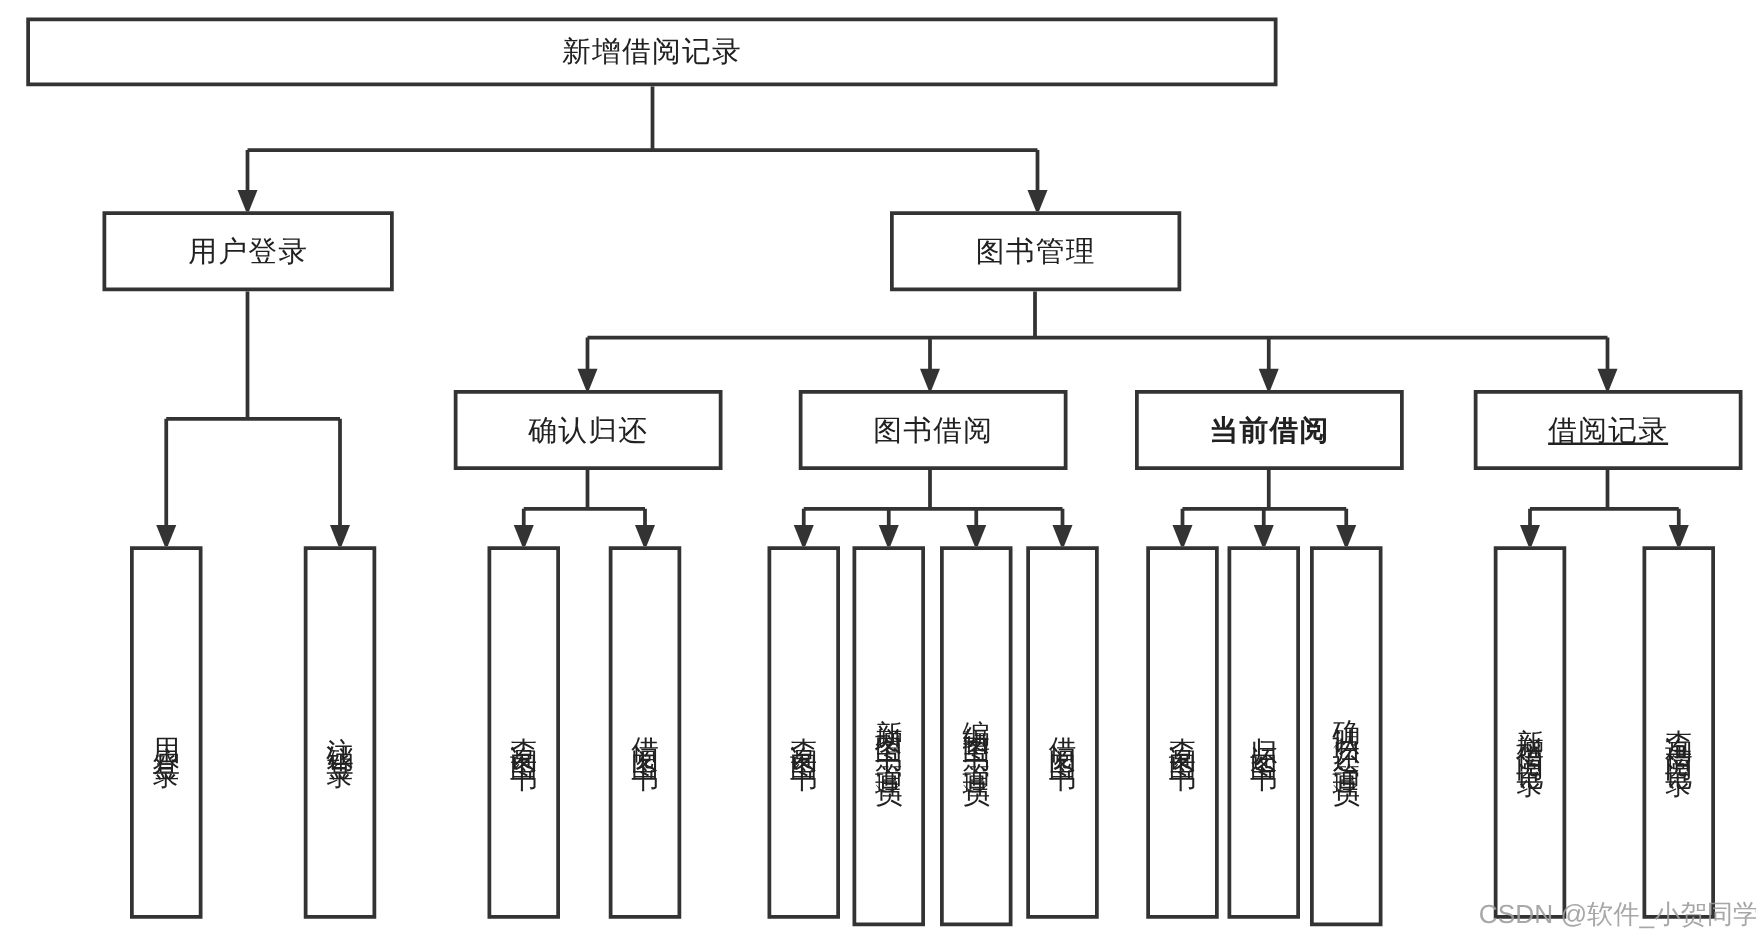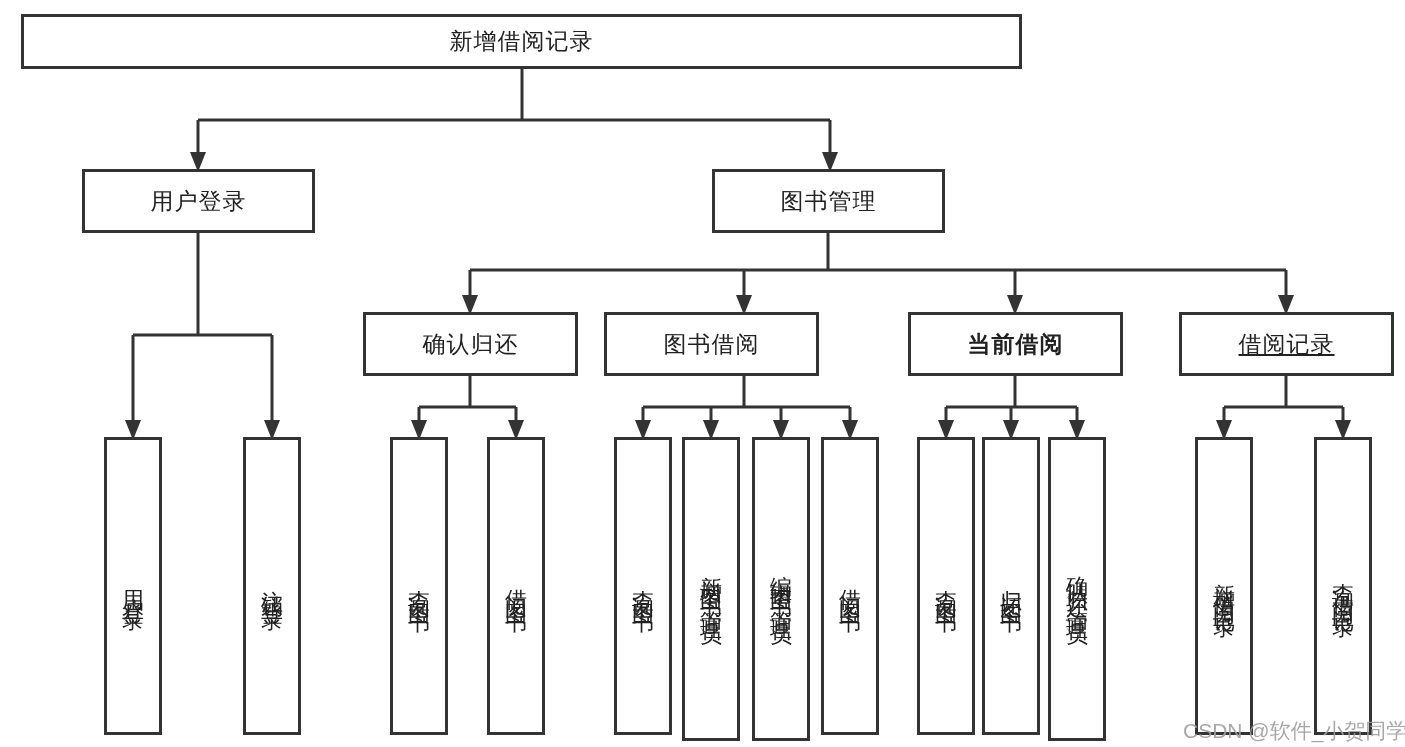--- a/index.html
+++ b/index.html
@@ -32,21 +32,21 @@
     color:var(--text);
     z-index:2;
   }
   .node.h-label{font-size:23px;letter-spacing:1px;white-space:nowrap;}
   .root{left:21px;top:14px;width:1001px;height:55px;}
   .lvl2{height:64px;top:169px;}
   .lvl2.n1{left:82px;width:233px;}
   .lvl2.n2{left:712px;width:233px;}
   .lvl3{height:64px;top:312px;width:215px;}
   .lvl3.n1{left:363px;}
-  .lvl3.n2{left:604px;}
+  .lvl3.n2{left:639px;}
   .lvl3.n3{left:908px;font-weight:bold;}
   .lvl3.n4{left:1179px;text-decoration:underline;}
   .leaf{top:437px;width:58px;height:298px;}
   .leaf.tall{height:304px;}
   .leaf .vtext{
     writing-mode:vertical-rl;
     text-orientation:mixed;
     font-size:22px;
     letter-spacing:7px;
     line-height:1;

